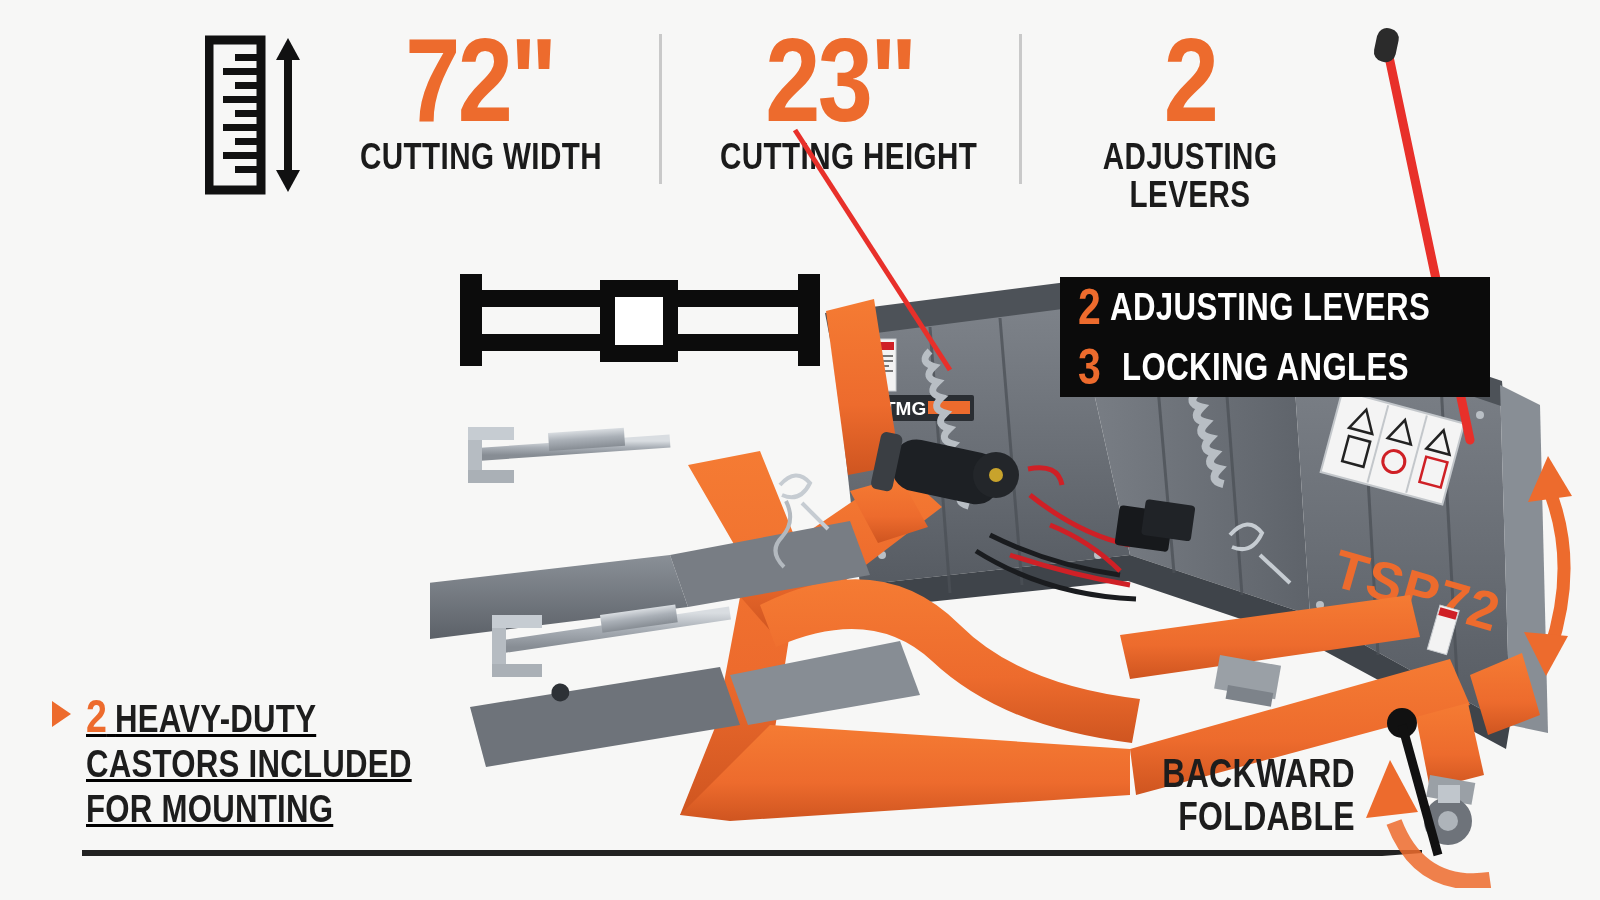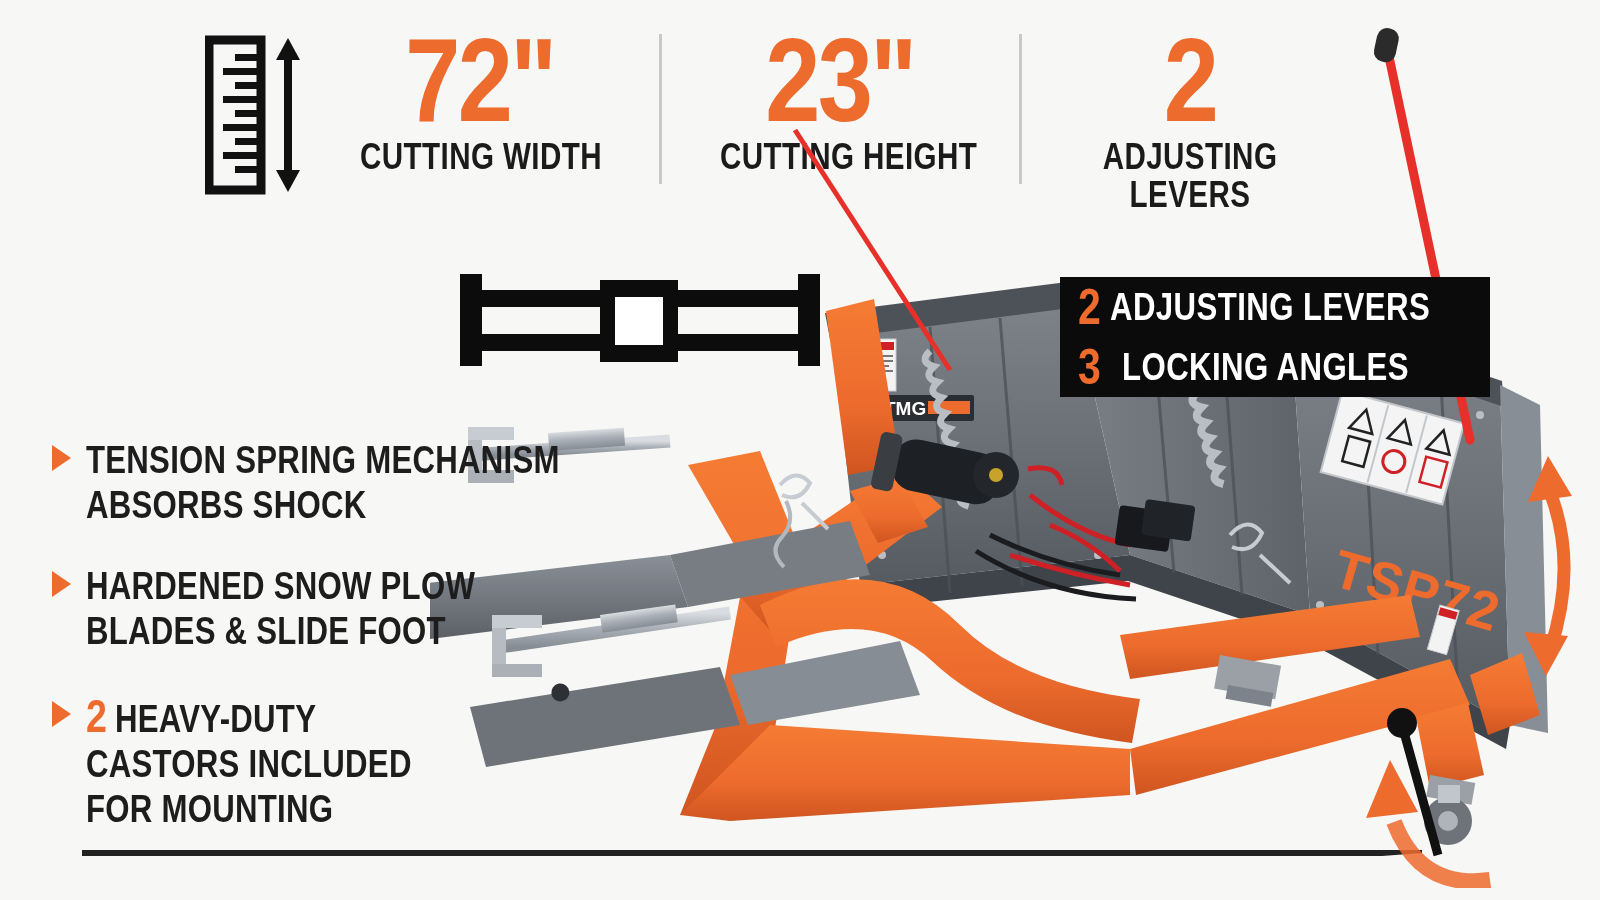--- a/index.html
+++ b/index.html
@@ -359,51 +359,45 @@
     <svg width="360" height="96" viewBox="0 0 360 96">
       <rect x="0" y="2" width="22" height="92" fill="#0c0c0c"></rect>
       <rect x="338" y="2" width="22" height="92" fill="#0c0c0c"></rect>
       <rect x="0" y="18" width="360" height="17" fill="#0c0c0c"></rect>
       <rect x="0" y="62" width="360" height="17" fill="#0c0c0c"></rect>
       <rect x="140" y="8" width="78" height="82" fill="#0c0c0c"></rect>
       <rect x="155" y="25" width="48" height="48" fill="#ffffff"></rect>
     </svg>
   </div>
 
-  <div class="feature" style="left:52px;top:437px;">
-    <span class="arrow"></span>
-    <div class="txt">TENSION SPRING MECHANISM</div>
-    <div class="txt">ABSORBS SHOCK</div>
-  </div>
-
-  <div class="feature" style="left:52px;top:563px;">
-    <span class="arrow"></span>
-    <div class="txt">HARDENED SNOW PLOW</div>
-    <div class="txt">BLADES &amp; SLIDE FOOT</div>
-  </div>
-
-  <div class="feature" style="left:52px;top:693px;">
+
+
+  <div class="feature" style="left:52px;top:693px;text-decoration:underline;">
     <span class="arrow"></span>
     <div class="txt">
       <span class="hl">2</span>
       <span>HEAVY-DUTY</span>
     </div>
     <div class="txt">CASTORS INCLUDED</div>
     <div class="txt">FOR MOUNTING</div>
   </div>
 
   <div class="abs" id="callout-box">
     <div class="callout-row">
       <span class="cnum">2</span>
       <span class="ctext">ADJUSTING LEVERS</span>
     </div>
     <div class="callout-row">
       <span class="cnum">3</span>
       <span class="ctext">LOCKING ANGLES</span>
     </div>
   </div>
 
+  <div class="abs" id="backward-foldable">
+    <div class="bf">BACKWARD</div>
+    <div class="bf">FOLDABLE</div>
+  </div>
 
   <svg class="abs" id="bottom-rule" viewBox="0 0 1340 7" preserveAspectRatio="none">
     <path d="M0 3 L1300 3 L1340 0" stroke="#222222" stroke-width="6" fill="none"></path>
   </svg>
 
 </div>
 
 </body></html>

